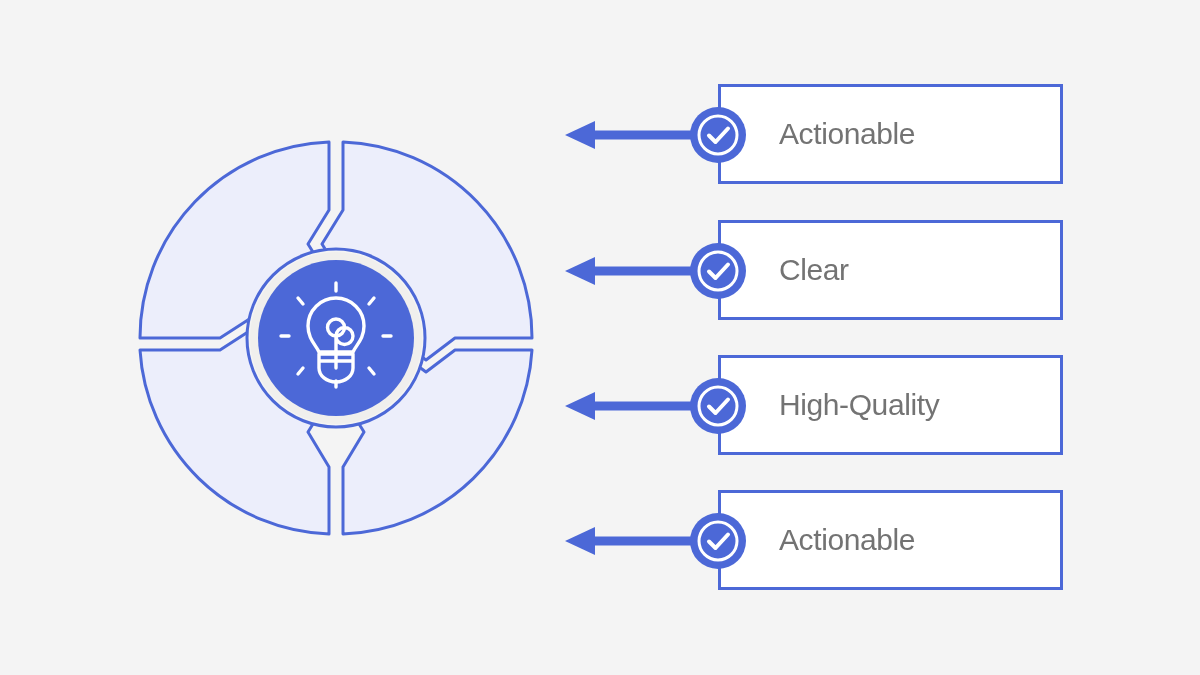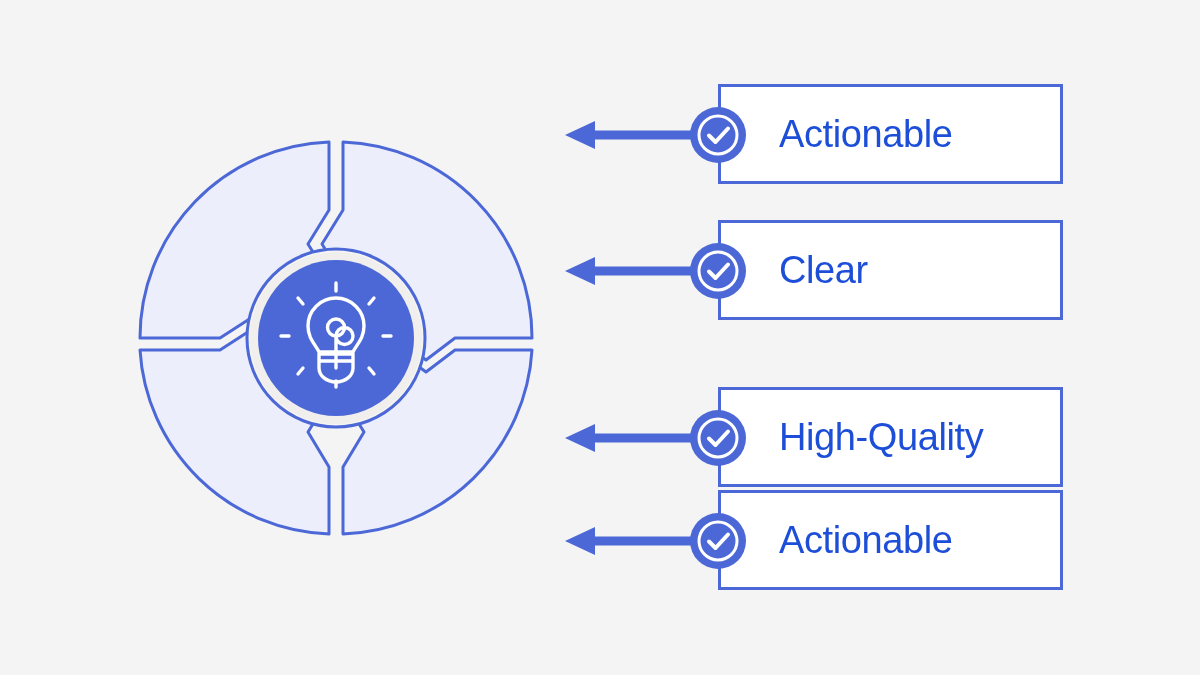--- a/index.html
+++ b/index.html
@@ -51,24 +51,24 @@
     height: 100px;
     background: #ffffff;
     border: 3px solid #4c68d7;
     box-sizing: border-box;
   }
   .card-label {
     position: absolute;
     left: 58px;
     top: 50%;
     transform: translateY(-50%);
-    font-size: 38px;
+    font-size: 30px;
     line-height: 1;
     letter-spacing: -0.4px;
-    color: #1d4ed8;
+    color: #737373;
     white-space: nowrap;
     font-weight: 400;
   }
   .arrow {
     position: absolute;
     left: 0px;
     top: 50%;
     transform: translateY(-50%);
     width: 165px;
     height: 34px;
@@ -206,21 +206,21 @@
     </div>
     <div class="badge">
       <svg viewBox="0 0 56 56">
         <circle cx="28" cy="28" r="28" fill="#4c68d7"></circle>
         <circle cx="28" cy="28" r="19" fill="none" stroke="#ffffff" stroke-width="3"></circle>
         <path d="M 19 28.5 L 25.5 35 L 38 21.5" fill="none" stroke="#ffffff" stroke-width="4" stroke-linecap="round" stroke-linejoin="round"></path>
       </svg>
     </div>
   </div>
 
-  <div class="row" style="top: 355px; margin-top: 32px;">
+  <div class="row" style="top: 355px;">
     <svg class="arrow" viewBox="0 0 165 34">
       <path d="M 5 17 L 35 3 L 35 31 Z" fill="#4c68d7"></path>
       <rect x="33" y="12.5" width="132" height="9" fill="#4c68d7"></rect>
     </svg>
     <div class="card">
       <span class="card-label">High-Quality</span>
     </div>
     <div class="badge">
       <svg viewBox="0 0 56 56">
         <circle cx="28" cy="28" r="28" fill="#4c68d7"></circle>

